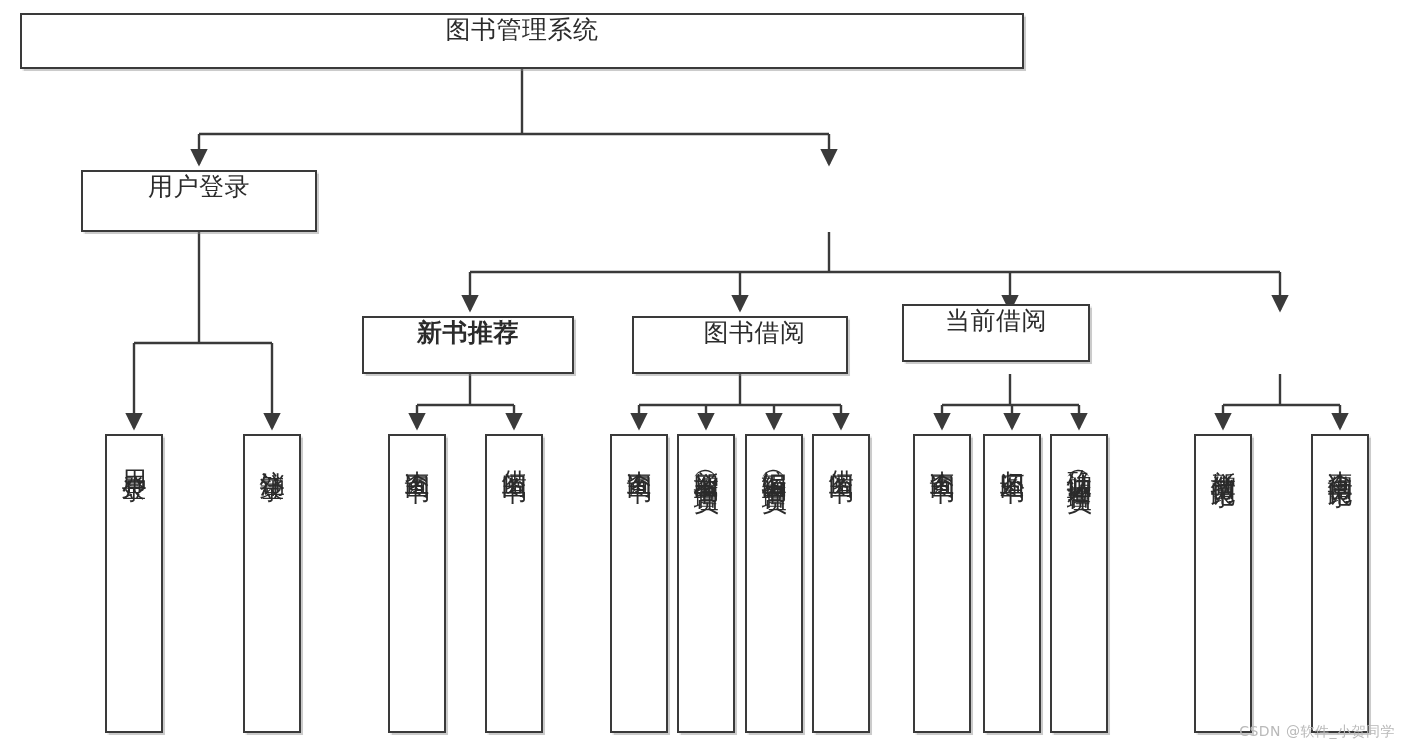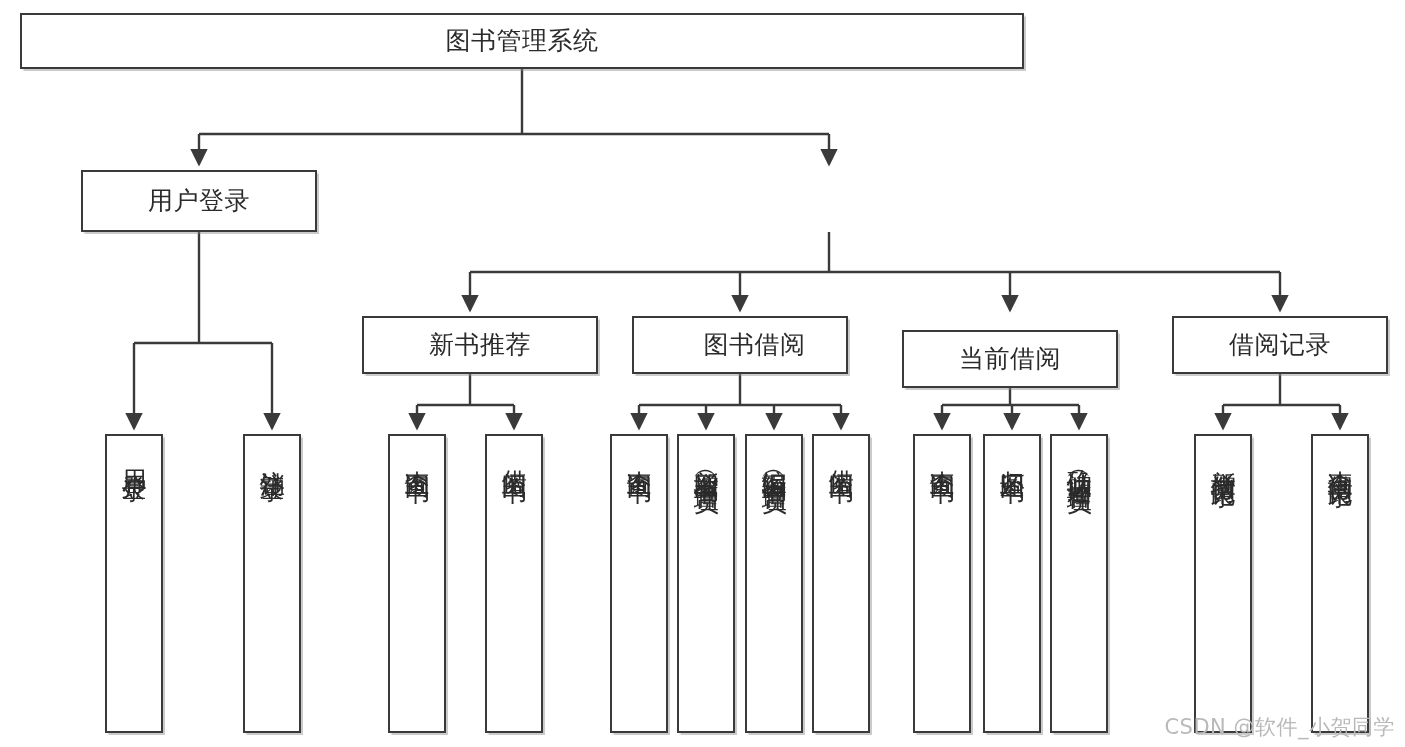--- a/index.html
+++ b/index.html
@@ -24,21 +24,21 @@
     width: 1405px;
     height: 747px;
     pointer-events: none;
   }
   .node {
     position: absolute;
     box-sizing: border-box;
     border: 2.4px solid #3a3a3a;
     background: #ffffff;
     display: flex;
-    align-items: center;
+    align-items: flex-start;
     justify-content: center;
     box-shadow: 1.5px 1.5px 1px rgba(140,140,140,0.45);
   }
   .node .label {
     color: #2b2b2b;
     line-height: 1.18;
     letter-spacing: 0.5px;
     white-space: nowrap;
   }
   .node.horiz .label {
@@ -52,21 +52,21 @@
     writing-mode: vertical-rl;
     text-orientation: upright;
     font-size: 25px;
     letter-spacing: 3px;
     text-align: left;
   }
   #watermark {
     position: absolute;
     right: 10px;
     bottom: 6px;
-    font-size: 21px;
+    font-size: 14px;
     color: #b9b9b9;
     letter-spacing: 0.5px;
     white-space: nowrap;
   }
 </style>
 </head>
 <body>
 
 <div id="canvas">
 
@@ -121,31 +121,28 @@
   </svg>
 
   <div class="node horiz" style="left:20px;top:13px;width:1004px;height:56px;">
     <span class="label">图书管理系统</span>
   </div>
 
   <div class="node horiz" style="left:81px;top:170px;width:236px;height:62px;">
     <span class="label">用户登录</span>
   </div>
 
-  <div class="node horiz" style="left:362px;top:316px;width:236px;height:58px;">
+  <div class="node horiz" style="left:362px;top:316px;width:212px;height:58px;font-weight:bold;">
     <span class="label">新书推荐</span>
   </div>
   <div class="node horiz" style="left:632px;top:316px;width:216px;height:58px;padding-left:29px;">
     <span class="label">图书借阅</span>
   </div>
-  <div class="node horiz" style="left:902px;top:330px;width:216px;height:58px;">
+  <div class="node horiz" style="left:902px;top:304px;width:188px;height:58px;">
     <span class="label">当前借阅</span>
-  </div>
-  <div class="node horiz" style="left:1172px;top:316px;width:216px;height:58px;">
-    <span class="label">借阅记录</span>
   </div>
 
   <div class="node vert" style="left:105px;top:434px;width:58px;height:299px;">
     <span class="label">用户登录</span>
   </div>
   <div class="node vert" style="left:243px;top:434px;width:58px;height:299px;">
     <span class="label">注销登录</span>
   </div>
   <div class="node vert" style="left:388px;top:434px;width:58px;height:299px;">
     <span class="label">查询图书</span>

